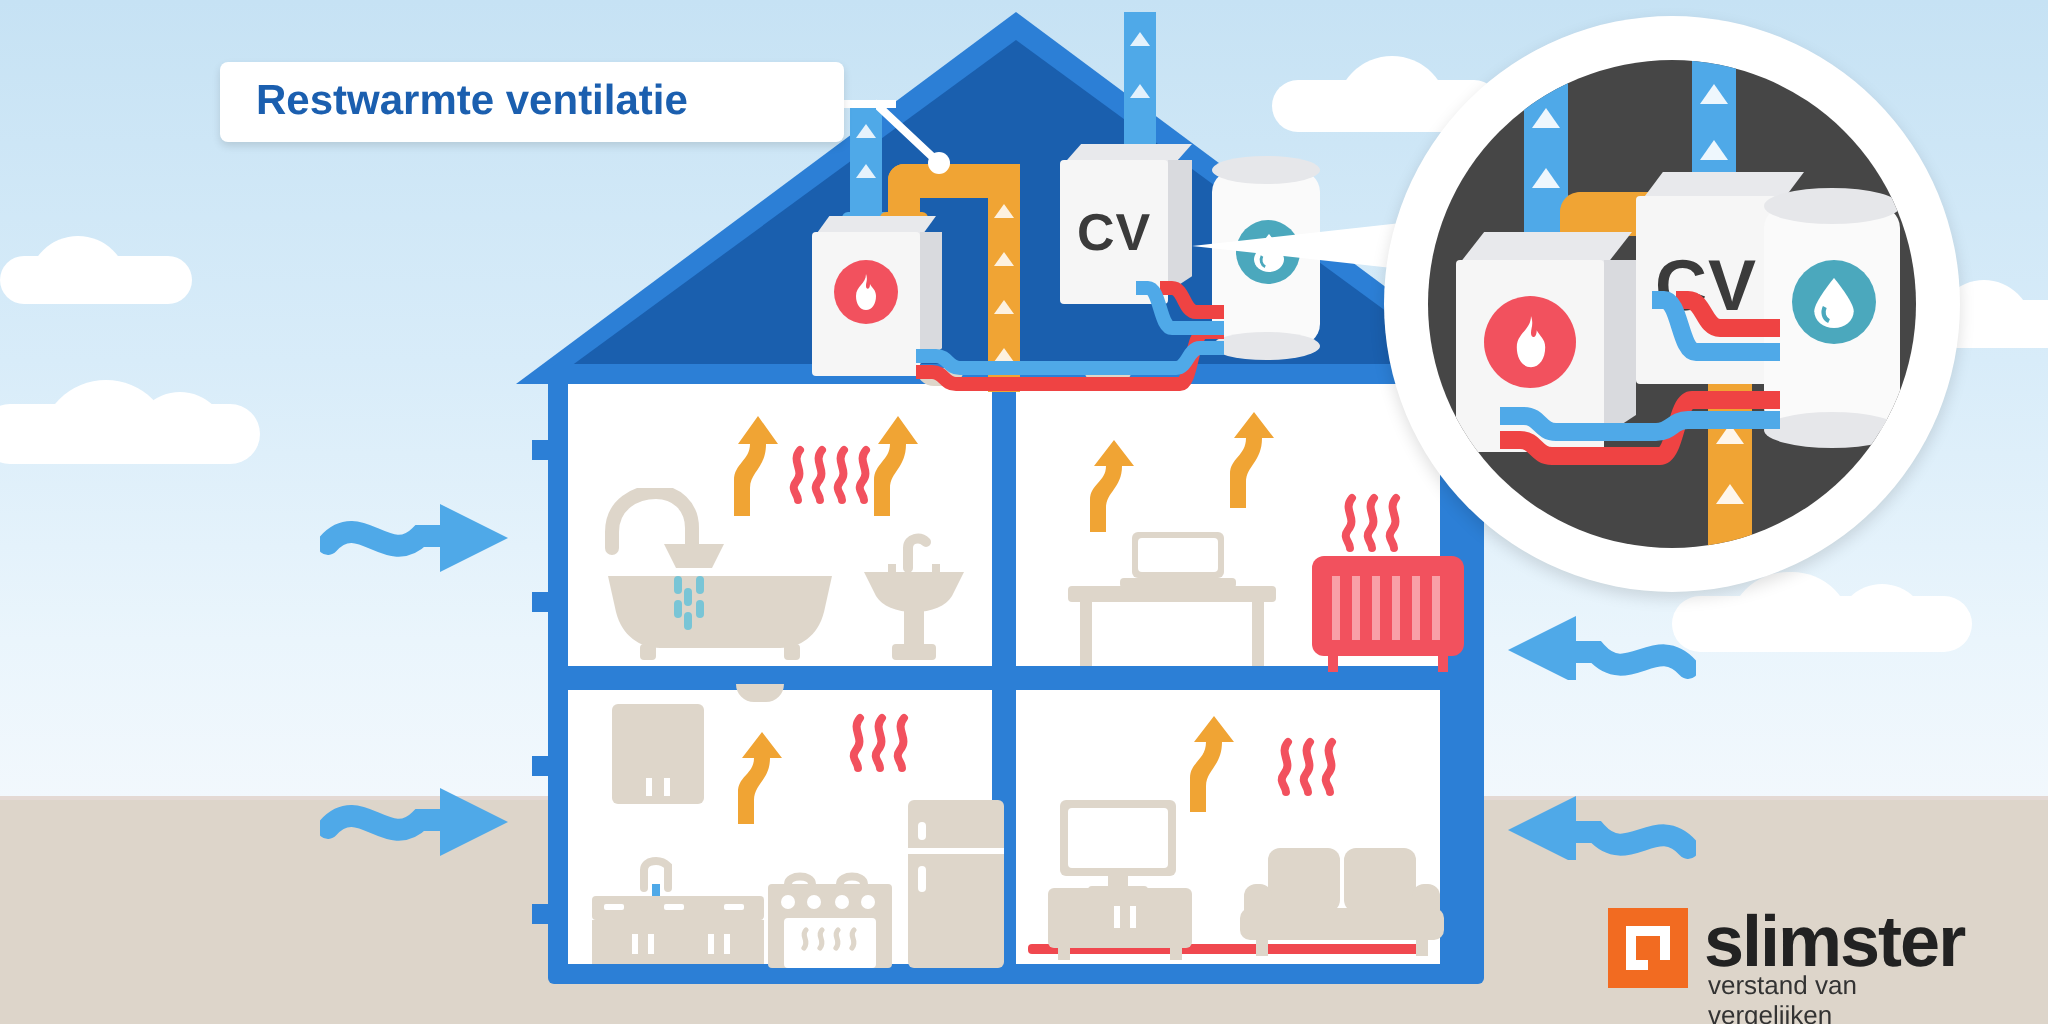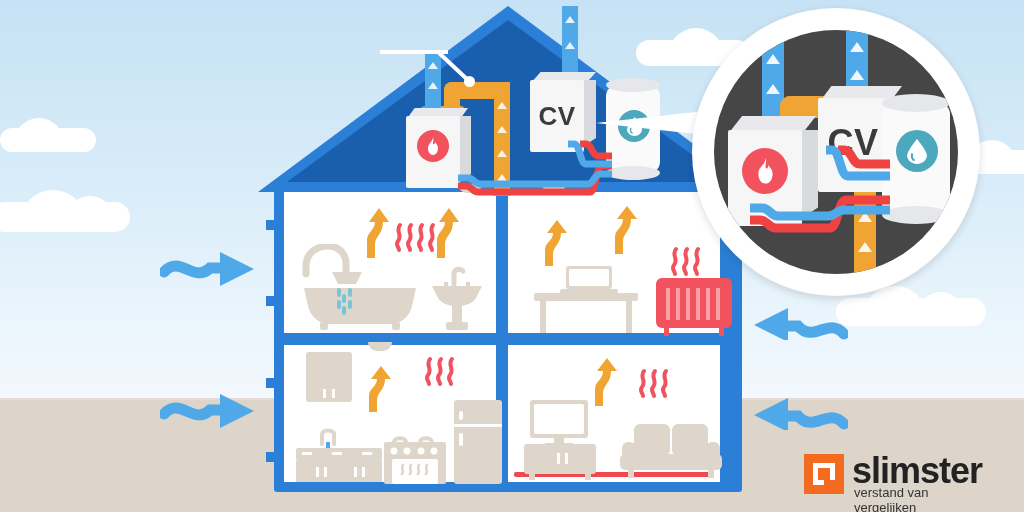--- a/index.html
+++ b/index.html
@@ -388,20 +388,23 @@
       <path d="M174,6 L180,6 C186,6 186,26 192,26 L218,26" stroke="#4fa9e8" stroke-width="7" fill="none" stroke-linejoin="round"></path>
     </svg>
 
   </div>
 
   <div class="callout-line" style="left:380px;top:50px;width:68px;"></div>
   <svg style="position:absolute;left:438px;top:48px;" width="44" height="40">
     <path d="M0,4 L32,34" stroke="#ffffff" stroke-width="4" fill="none" stroke-linecap="round"></path>
   </svg>
   <div class="callout-dot" style="left:464px;top:76px;"></div>
+  <div class="callout" style="left:110px;top:31px;width:276px;height:40px;">
+    <span>Restwarmte ventilatie</span>
+  </div>
 
   <div class="mag-tail"></div>
   <div class="mag-ring"></div>
   <div class="mag-inner">
 
     <div class="pipe pipe-blue" style="left:48px;top:0px;width:22px;height:92px;"></div>
     <svg style="position:absolute;left:51px;top:24px;" width="16" height="64">
       <polygon points="8,0 15,10 1,10" fill="#ffffff" opacity=".9"></polygon>
       <polygon points="8,30 15,40 1,40" fill="#ffffff" opacity=".9"></polygon>
     </svg>

